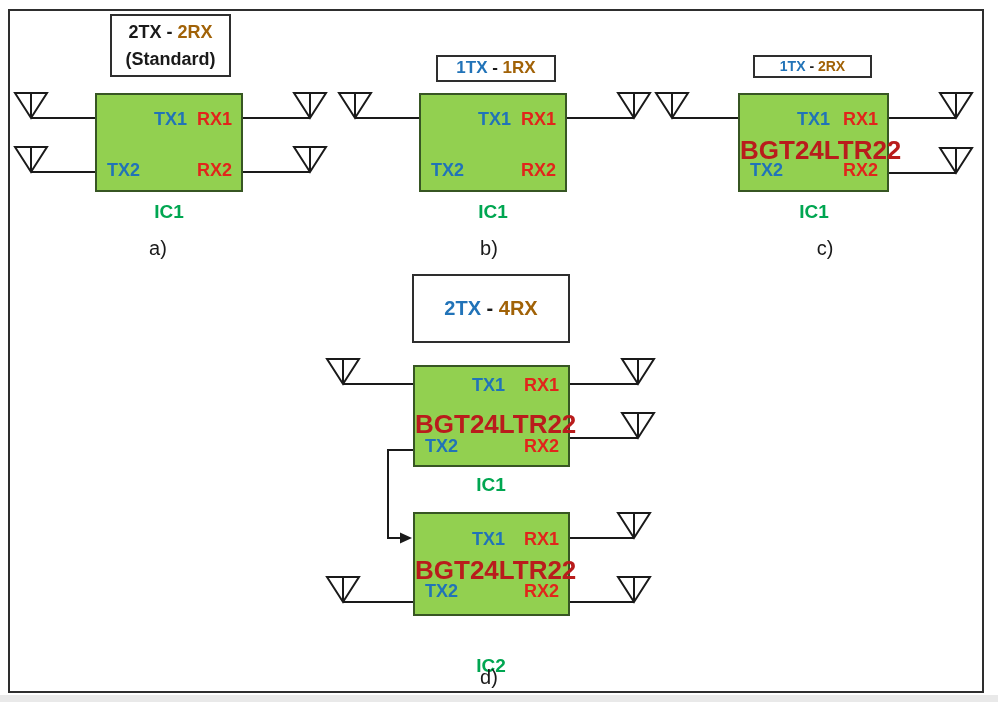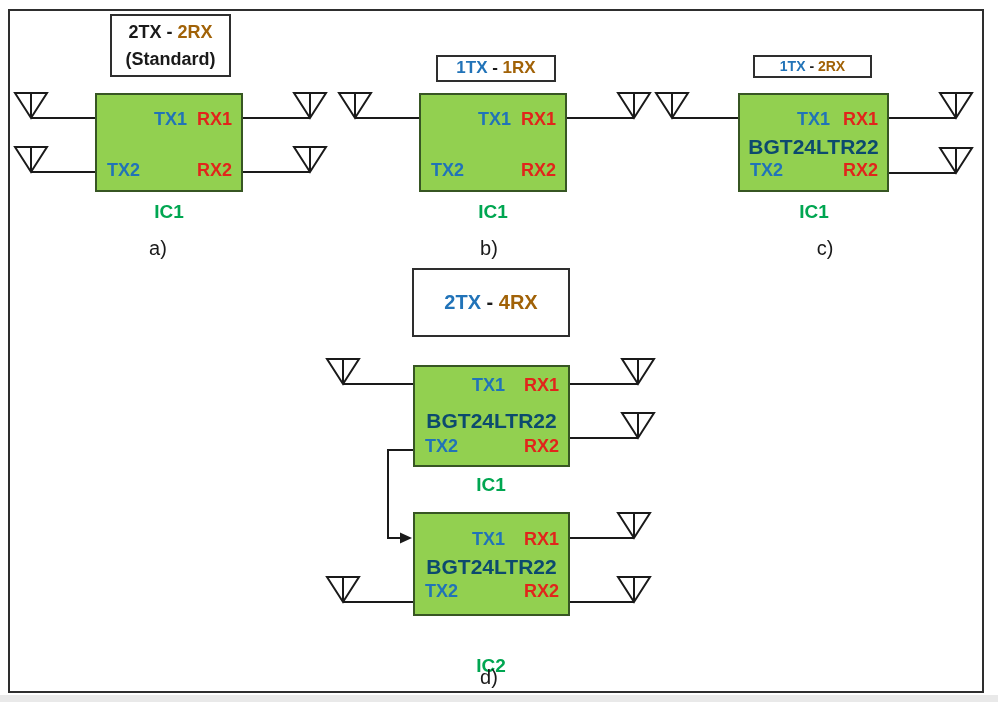--- a/index.html
+++ b/index.html
@@ -18,21 +18,21 @@
   .titlebox .rx{color:#a16207;}
   .titlebox .sep{color:#1a1a1a;white-space:pre;}
 
   .greenbox{position:absolute;background:#92d050;border:2px solid #375623;box-sizing:border-box;}
   .port{position:absolute;font-weight:bold;font-size:18px;line-height:20px;}
   .port.tx{color:#2173b8;}
   .port.rx{color:#e1251b;text-align:center;}
   .p-tl{left:21px;margin-left:36px;}  .p-tr{right:9px;}
   .p-bl{left:10px;}  .p-br{right:9px;margin-left:46px;}
   .chip{position:absolute;left:0;right:0;text-align:center;font-weight:bold;
-        font-size:21px;color:#0c4a6e;}
+        font-size:26px;color:#b91c1c;}
 
   .iclabel{position:absolute;width:120px;text-align:center;color:#00a651;
            font-weight:bold;font-size:19px;}
   .caption{position:absolute;width:120px;text-align:center;color:#1a1a1a;font-size:20px;}
 </style>
 </head>
 <body>
 
 <div class="stage">
   <div class="frame"></div>
@@ -122,21 +122,21 @@
   <div class="greenbox" style="left:738px;top:93px;width:151px;height:99px;">
     <span class="port tx p-tl" style="top:14px;">TX1</span>
     <span class="port rx p-tr" style="top:14px;">RX1</span>
     <span class="chip" style="top:40px;">BGT24LTR22</span>
     <span class="port tx p-bl" style="bottom:10px;">TX2</span>
     <span class="port rx p-br" style="bottom:10px;">RX2</span>
   </div>
   <div class="iclabel" style="left:754px;top:201px;">IC1</div>
   <div class="caption" style="left:765px;top:237px;">c)</div>
 
-  <div class="titlebox" style="left:412px;top:268px;width:158px;height:69px;font-size:20px;">
+  <div class="titlebox" style="left:412px;top:274px;width:158px;height:69px;font-size:20px;">
     <div><span class="tx">2TX</span><span class="sep"> - </span><span class="rx">4RX</span></div>
   </div>
 
   <div class="greenbox" style="left:413px;top:365px;width:157px;height:102px;">
     <span class="port tx p-tl" style="top:8px;">TX1</span>
     <span class="port rx p-tr" style="top:8px;">RX1</span>
     <span class="chip" style="top:42px;">BGT24LTR22</span>
     <span class="port tx p-bl" style="bottom:9px;">TX2</span>
     <span class="port rx p-br" style="bottom:9px;">RX2</span>
   </div>

